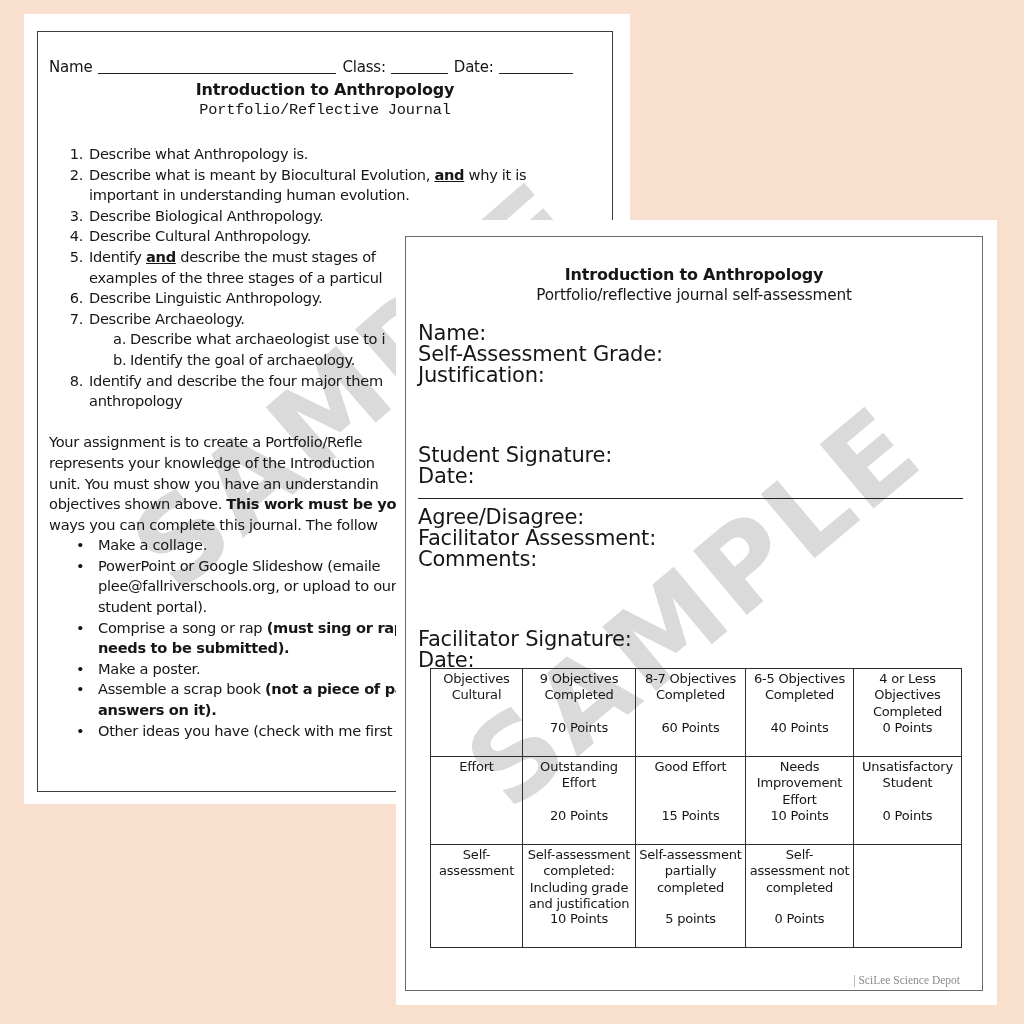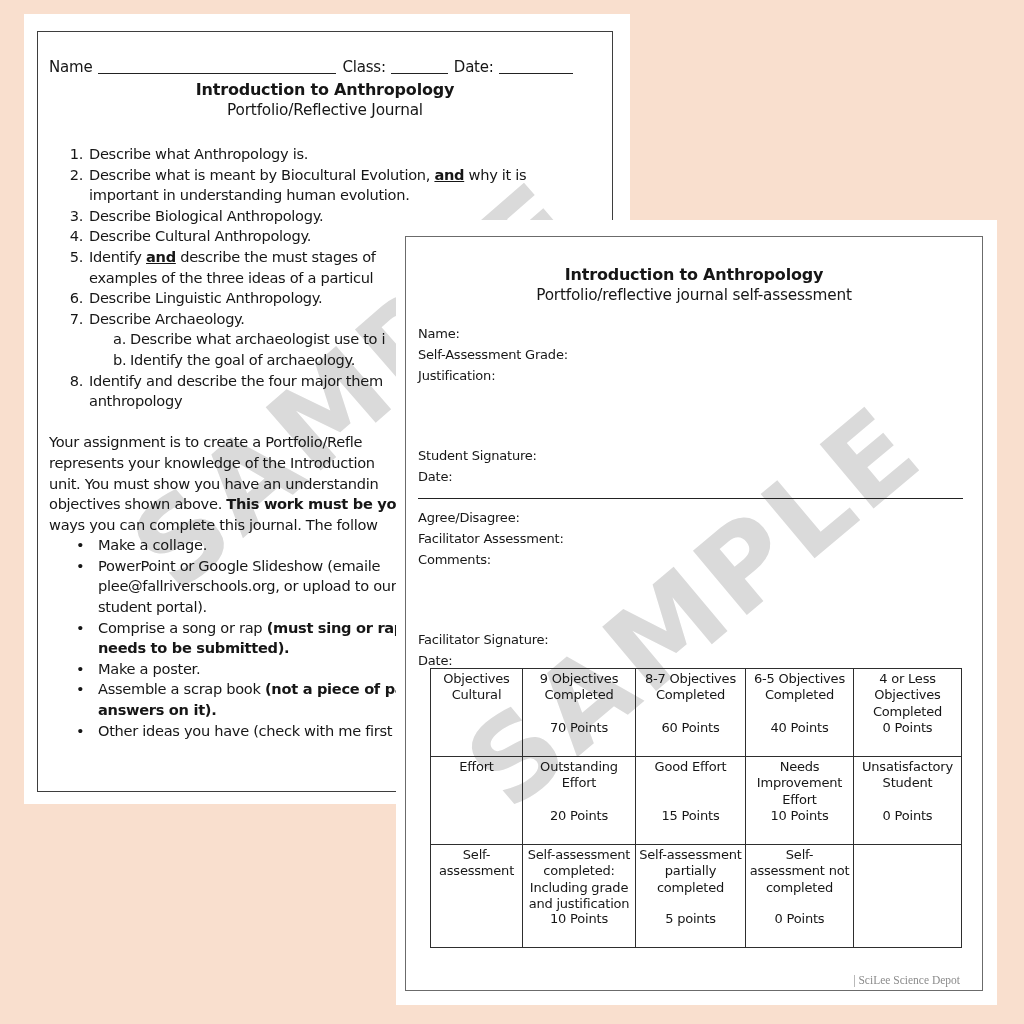--- a/index.html
+++ b/index.html
@@ -29,39 +29,39 @@
   .hdr{position:absolute; left:11px; right:6px; top:26px; font-size:15px; letter-spacing:-0.2px; white-space:nowrap;}
   .ul{display:inline-block; height:15px; margin-bottom:-2px; border-bottom:1.7px solid #222;}
   .ul-name{width:238px; margin-left:6px;}
   .ul-class{width:57px; margin-left:5px;}
   .ul-date{width:74px; margin-left:5px;}
   .hdr .lbl{margin-left:6px;}
   .hdr .lbl:first-child{margin-left:0;}
 
   .ttl{position:absolute; left:0; right:0; margin:0; text-align:center; font-size:16px; font-weight:bold; letter-spacing:-0.2px;}
   .sub{position:absolute; left:0; right:0; margin:0; text-align:center; font-size:15.3px; font-weight:normal; letter-spacing:-0.2px;}
-  .t1{top:48px;} .s1{top:69px;}
+  .t1{top:48px;} .s1{top:69px;font-family:Liberation Mono, monospace;}
 
   .p1body{position:absolute; left:11px; right:2px; top:112px;}
   .ln{white-space:nowrap; font-size:14.6px; line-height:20.6px; height:20.6px; letter-spacing:-0.3px;}
   .gap{height:20.6px;}
   .mk{display:inline-block;}
   .t-num .mk{width:34px; padding-right:6px; text-align:right; box-sizing:content-box;}
   .t-cont{padding-left:40px;}
   .t-sub{padding-left:64px;}
   .t-sub .mk{width:12px; margin-right:5px; text-align:left;}
   .t-bullet{padding-left:27px;}
   .t-bullet .mk{width:10px; margin-right:12px; text-align:left;}
   .t-bcont{padding-left:49px;}
   .b{font-weight:bold;}
   .u{text-decoration:underline;}
 
   
   .t2{top:28px;} .s2{top:49px;}
-  .fblock{position:absolute; left:12px; font-size:13px; line-height:21px; letter-spacing:-0.2px;}
+  .fblock{position:absolute; left:12px; font-size:21px; line-height:21px; letter-spacing:-0.2px;}
   .fb1{top:86px;} .fb2{top:208px;} .fb3{top:270px;} .fb4{top:392px;}
   .hr2{position:absolute; left:12px; width:545px; top:261px; border-top:1.8px solid #222;}
 
   .rubric{position:absolute; left:24px; top:431px; border-collapse:collapse; table-layout:fixed;}
   .rubric td{
     border:1.6px solid var(--tableline,#2e2e2e); vertical-align:top; text-align:center;
     font-size:13px; line-height:16.4px; padding:2px 3px 0; position:relative; letter-spacing:-0.2px;
     overflow:hidden;
   }
   .rubric tr:nth-child(1){height:88px;}
@@ -88,21 +88,21 @@
       </div>
       <h1 class="ttl t1">Introduction to Anthropology</h1>
       <h2 class="sub s1">Portfolio/Reflective Journal</h2>
       <div class="p1body">
           <div class="ln t-num"><span class="mk">1.</span><span>Describe what Anthropology is.</span></div>
           <div class="ln t-num"><span class="mk">2.</span><span>Describe what is meant by Biocultural Evolution, </span><span class="b u">and</span><span> why it is</span></div>
           <div class="ln t-cont"><span>important in understanding human evolution.</span></div>
           <div class="ln t-num"><span class="mk">3.</span><span>Describe Biological Anthropology.</span></div>
           <div class="ln t-num"><span class="mk">4.</span><span>Describe Cultural Anthropology.</span></div>
           <div class="ln t-num"><span class="mk">5.</span><span>Identify </span><span class="b u">and</span><span> describe the must stages of</span></div>
-          <div class="ln t-cont"><span>examples of the three ideas of a particul</span></div>
+          <div class="ln t-cont"><span>examples of the three stages of a particul</span></div>
           <div class="ln t-num"><span class="mk">6.</span><span>Describe Linguistic Anthropology.</span></div>
           <div class="ln t-num"><span class="mk">7.</span><span>Describe Archaeology.</span></div>
           <div class="ln t-sub"><span class="mk">a.</span><span>Describe what archaeologist use to i</span></div>
           <div class="ln t-sub"><span class="mk">b.</span><span>Identify the goal of archaeology.</span></div>
           <div class="ln t-num"><span class="mk">8.</span><span>Identify and describe the four major them</span></div>
           <div class="ln t-cont"><span>anthropology</span></div>
           <div class="gap"></div>
           <div class="ln t-para"><span>Your assignment is to create a Portfolio/Refle</span></div>
           <div class="ln t-para"><span>represents your knowledge of the Introduction</span></div>
           <div class="ln t-para"><span>unit. You must show you have an understandin</span></div>

